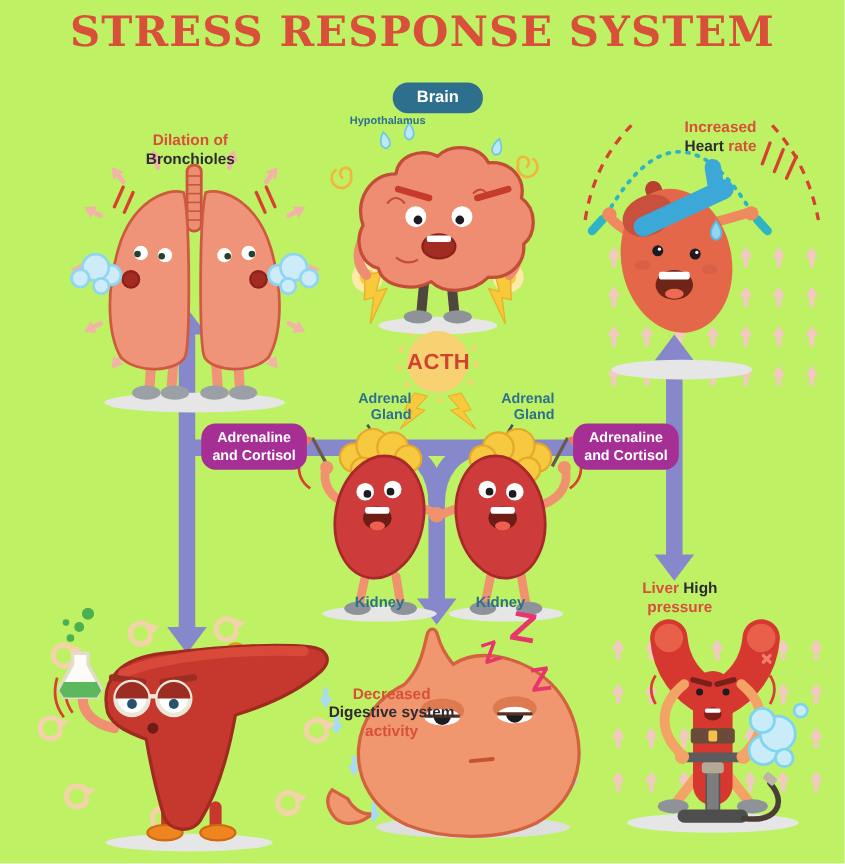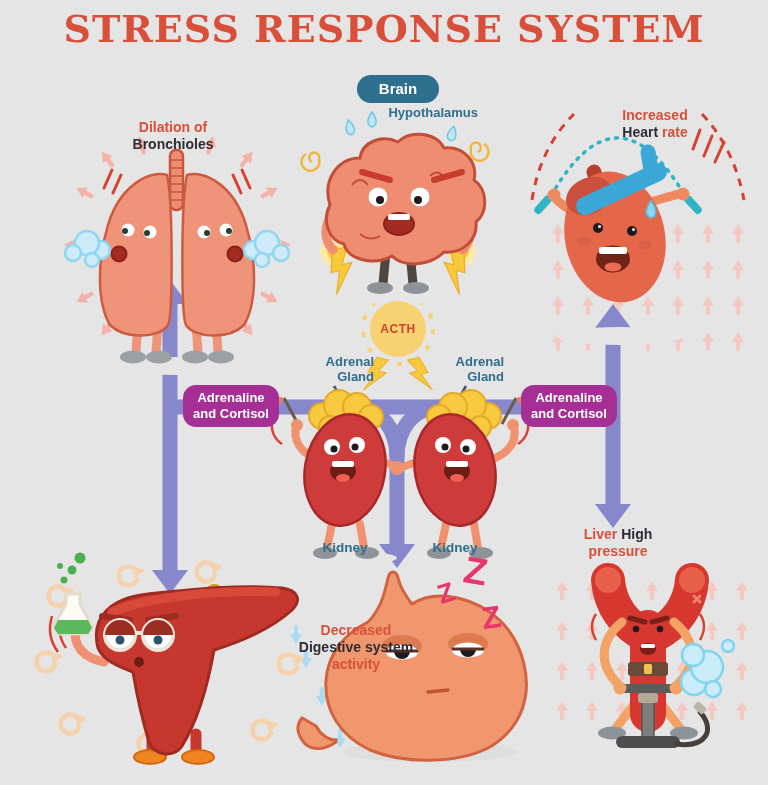--- a/index.html
+++ b/index.html
@@ -1,29 +1,29 @@
 <!DOCTYPE html>
 <html><head>
 <meta charset="utf-8">
 <style>
   html,body{margin:0;padding:0;background:#fff;}
-  .stage{position:relative;width:768px;height:785px;background:#e5e5e5;overflow:hidden;
+  .stage{position:relative;width:768px;height:785px;background:#bef264;overflow:hidden;
          font-family:"Liberation Sans",sans-serif;}
   .stage svg{position:absolute;left:0;top:0;}
   .title{position:absolute;left:0;top:6px;width:768px;text-align:center;
          font-family:"DejaVu Serif",serif;font-weight:bold;font-size:38px;line-height:46px;
          color:#d8503a;letter-spacing:1px;}
   .lbl{position:absolute;font-weight:bold;font-size:14px;line-height:17px;text-align:center;}
   .accent{color:#d8503a;} .dark{color:#2f2b33;}
   .badge-brain{position:absolute;left:357px;top:75px;width:82px;height:28px;background:#2e6f8e;
          border-radius:14px;color:#fff;font-weight:bold;font-size:15px;line-height:28px;text-align:center;}
-  .hypo{position:absolute;left:318px;top:105px;width:160px;text-align:right;
-         color:#2e6f8e;font-weight:bold;font-size:13px;}
+  .hypo{position:absolute;left:318px;top:105px;width:160px;text-align:left;
+         color:#2e6f8e;font-weight:bold;font-size:10px;}
   .acth{position:absolute;left:370px;top:301px;width:56px;height:56px;border-radius:50%;
-         background:#f8d172;color:#cf4430;font-weight:bold;font-size:12px;line-height:56px;
+         background:#f8d172;color:#cf4430;font-weight:bold;font-size:20px;line-height:56px;
          text-align:center;letter-spacing:.5px;}
   .hormone-badge{position:absolute;top:385px;width:92px;background:#a62f96;border-radius:13px;
          color:#fff;font-weight:bold;font-size:13px;line-height:16px;text-align:center;padding:5px 2px;}
   .hb-left{left:183px;} .hb-right{left:521px;}
   .gland{position:absolute;top:354px;width:72px;color:#2e6f8e;font-weight:bold;font-size:13px;
          line-height:15px;text-align:right;}
   .g-left{left:302px;} .g-right{left:432px;}
   .kidney-lbl{position:absolute;top:540px;width:80px;color:#2e6f8e;font-weight:bold;font-size:13.5px;text-align:center;}
   .k-left{left:305px;} .k-right{left:415px;}
   .z{position:absolute;color:#e8356b;font-weight:bold;}

